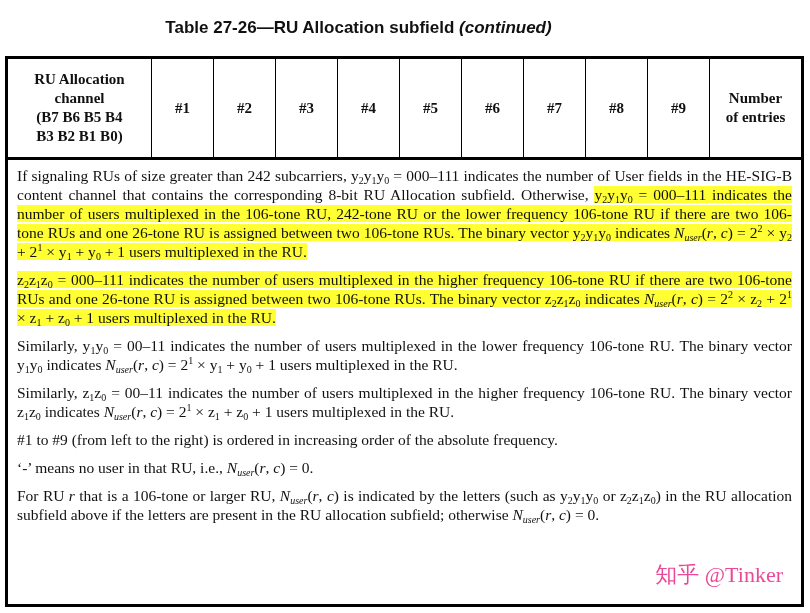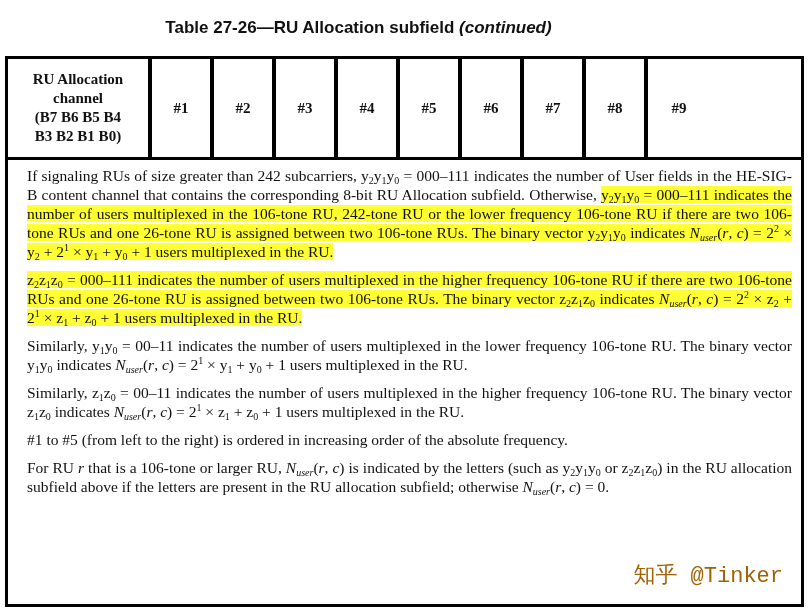--- a/index.html
+++ b/index.html
@@ -5,33 +5,33 @@
   html, body { margin:0; padding:0; background:#ffffff; }
   body { width:810px; height:613px; position:relative; overflow:hidden;
          font-family:"Liberation Serif", serif; color:#111; }
   .title { position:absolute; top:9px; left:0; width:717px; text-align:center;
            font-family:"Liberation Sans", sans-serif; font-weight:bold; font-size:17px;margin-top:9px; }
   .title i { font-style:italic; }
   .table { position:absolute; left:5px; top:56px; width:799px; height:551px;
            border:3px solid #000; box-sizing:border-box; }
   .hdr { display:flex; height:98px; border-bottom:3px solid #000; }
   .hcell { display:flex; align-items:center; justify-content:center; text-align:center;
-           font-weight:bold; font-size:15px; line-height:19px; border-right:4px solid #000000;
+           font-weight:bold; font-size:15px; line-height:19px; border-right:1px solid #000000;
            box-sizing:border-box; }
   .hcell:last-child { border-right:none; }
   .c0 { width:144px; }
   .cn { width:62px; }
   .cl { flex:1; }
-  .body { padding:6px 9px 0 19px; font-size:15.5px; line-height:19px; text-align:justify; }
+  .body { padding:6px 9px 0 9px; font-size:15.5px; line-height:19px; text-align:justify; }
   .para { margin:0 0 9px 0; }
   .hl { background:#ffff33; }
   sub { font-size:10px; vertical-align:-3px; line-height:0; }
   sup { font-size:10px; vertical-align:6px; line-height:0; }
-  .wm { position:absolute; right:18px; bottom:14px; font-family:Liberation Mono, monospace;
-        font-size:22px; color:#a16207; }
+  .wm { position:absolute; right:18px; bottom:14px; font-family:Liberation Serif, serif;
+        font-size:22px; color:#ec4899; }
 </style>
 </head>
 <body>
 
 <div class="title"><span>Table 27-26—RU Allocation subfield </span><i>(continued)</i></div>
 
 <div class="table">
   <div class="hdr">
     <div class="hcell c0">
       <div>
@@ -43,24 +43,31 @@
     </div>
     <div class="hcell cn">#1</div>
     <div class="hcell cn">#2</div>
     <div class="hcell cn">#3</div>
     <div class="hcell cn">#4</div>
     <div class="hcell cn">#5</div>
     <div class="hcell cn">#6</div>
     <div class="hcell cn">#7</div>
     <div class="hcell cn">#8</div>
     <div class="hcell cn">#9</div>
+    <div class="hcell cl">
+      <div>
+          <div>Number</div>
+          <div>of entries</div>
+        </div>
+    </div>
   </div>
 
   <div class="body">
     <p class="para">If signaling RUs of size greater than 242 subcarriers, y<sub>2</sub>y<sub>1</sub>y<sub>0</sub> = 000–111 indicates the number of User fields in the HE-SIG-B content channel that contains the corresponding 8-bit RU Allocation subfield. Otherwise, <span class="hl">y<sub>2</sub>y<sub>1</sub>y<sub>0</sub> = 000–111 indicates the number of users multiplexed in the 106-tone RU, 242-tone RU or the lower frequency 106-tone RU if there are two 106-tone RUs and one 26-tone RU is assigned between two 106-tone RUs. The binary vector y<sub>2</sub>y<sub>1</sub>y<sub>0</sub> indicates <i>N<sub>user</sub></i>(<i>r</i>, <i>c</i>) = 2<sup>2</sup> × y<sub>2</sub> + 2<sup>1</sup> × y<sub>1</sub> + y<sub>0</sub> + 1 users multiplexed in the RU.</span></p>
     <p class="para"><span class="hl">z<sub>2</sub>z<sub>1</sub>z<sub>0</sub> = 000–111 indicates the number of users multiplexed in the higher frequency 106-tone RU if there are two 106-tone RUs and one 26-tone RU is assigned between two 106-tone RUs. The binary vector z<sub>2</sub>z<sub>1</sub>z<sub>0</sub> indicates <i>N<sub>user</sub></i>(<i>r</i>, <i>c</i>) = 2<sup>2</sup> × z<sub>2</sub> + 2<sup>1</sup> × z<sub>1</sub> + z<sub>0</sub> + 1 users multiplexed in the RU.</span></p>
     <p class="para">Similarly, y<sub>1</sub>y<sub>0</sub> = 00–11 indicates the number of users multiplexed in the lower frequency 106-tone RU. The binary vector y<sub>1</sub>y<sub>0</sub> indicates <i>N<sub>user</sub></i>(<i>r</i>, <i>c</i>) = 2<sup>1</sup> × y<sub>1</sub> + y<sub>0</sub> + 1 users multiplexed in the RU.</p>
     <p class="para">Similarly, z<sub>1</sub>z<sub>0</sub> = 00–11 indicates the number of users multiplexed in the higher frequency 106-tone RU. The binary vector z<sub>1</sub>z<sub>0</sub> indicates <i>N<sub>user</sub></i>(<i>r</i>, <i>c</i>) = 2<sup>1</sup> × z<sub>1</sub> + z<sub>0</sub> + 1 users multiplexed in the RU.</p>
-    <p class="para">#1 to #5 (from left to the right) is ordered in increasing order of the absolute frequency.</p>
+    <p class="para">#1 to #9 (from left to the right) is ordered in increasing order of the absolute frequency.</p>
+    <p class="para">‘-’ means no user in that RU, i.e., <i>N<sub>user</sub></i>(<i>r</i>, <i>c</i>) = 0.</p>
     <p class="para">For RU <i>r</i> that is a 106-tone or larger RU, <i>N<sub>user</sub></i>(<i>r</i>, <i>c</i>) is indicated by the letters (such as y<sub>2</sub>y<sub>1</sub>y<sub>0</sub> or z<sub>2</sub>z<sub>1</sub>z<sub>0</sub>) in the RU allocation subfield above if the letters are present in the RU allocation subfield; otherwise <i>N<sub>user</sub></i>(<i>r</i>, <i>c</i>) = 0.</p>
   </div>
   <div class="wm">知乎 @Tinker</div>
 </div>
 
 </body></html>

